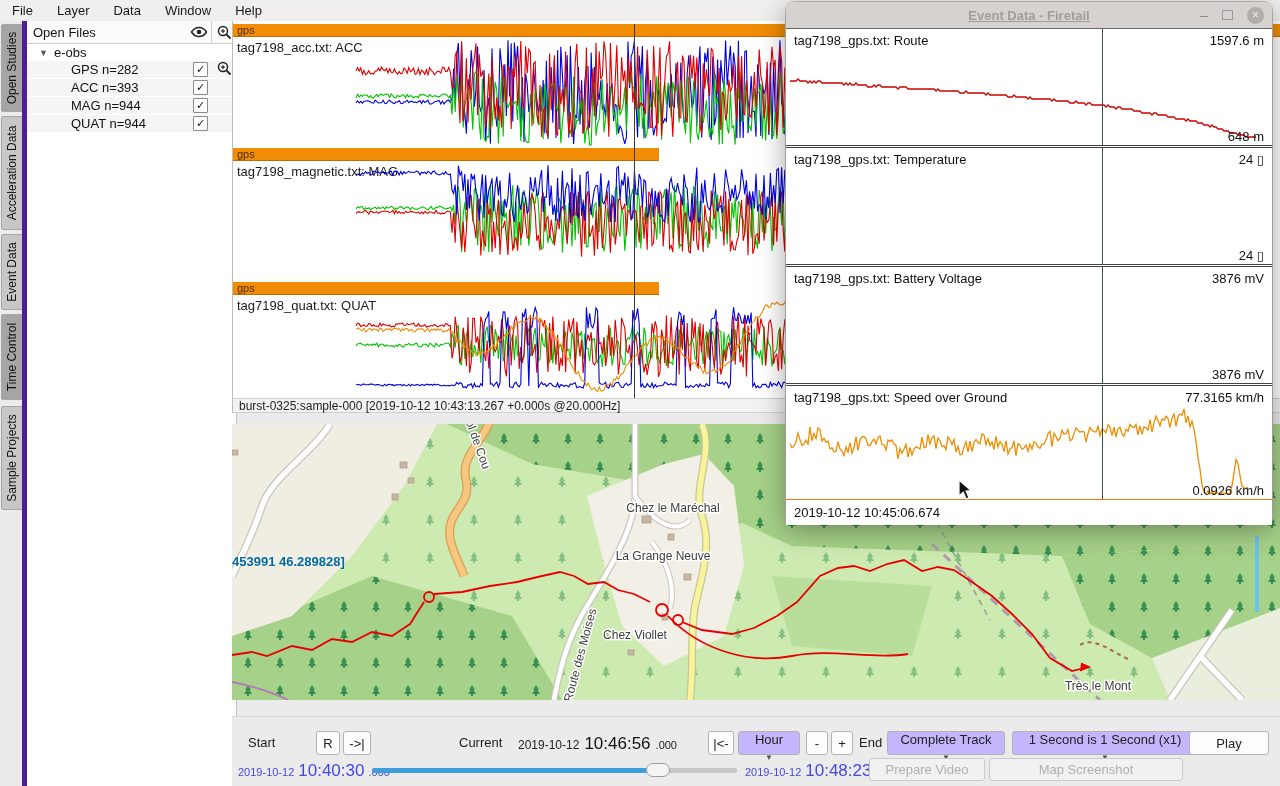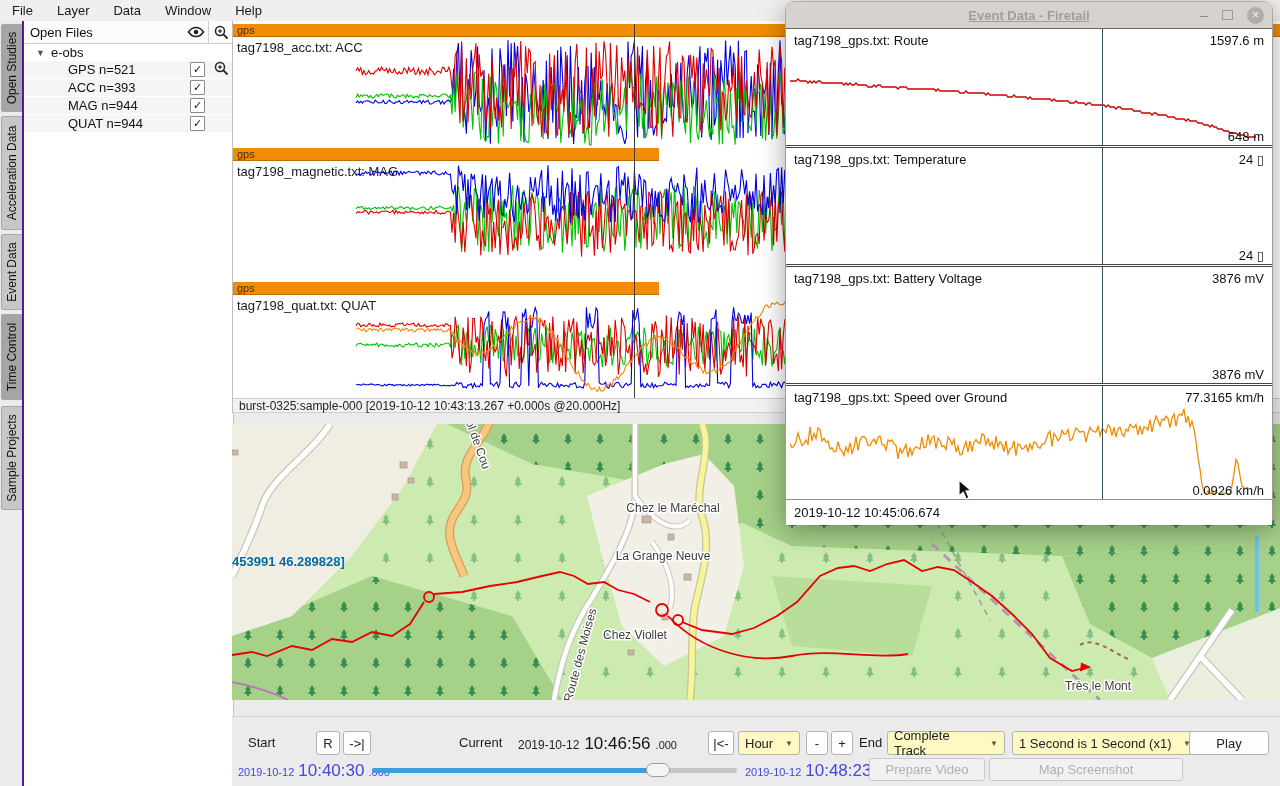--- a/index.html
+++ b/index.html
@@ -13,21 +13,21 @@
 
   
   .tabstrip{position:absolute;left:0;top:21px;width:22px;height:765px;background:#ebebeb;}
   .vtab{position:absolute;left:1px;width:20px;border:1px solid #a8a8a8;border-radius:2px;
     display:flex;align-items:center;justify-content:center;background:#c7c7c7;}
   .vtab.active{background:#a5a5a5;}
   .vtab span{transform:rotate(-90deg);white-space:nowrap;font-size:12px;color:#111;}
 
   
   .left-panel{position:absolute;left:22px;top:21px;width:209px;height:765px;background:#ffffff;
-    border-right:1px solid #c3c3c3;border-left:2px solid #4c1d95;}
+    border-right:1px solid #c3c3c3;border-left:5px solid #4c1d95;}
   .panel-header{position:relative;height:22px;border-bottom:1px solid #cfcfcf;background:#fbfbfb;
     display:flex;align-items:center;font-size:13px;color:#111;}
   .panel-header .ph-title{flex:1;padding-left:6px;}
   .ph-icon{width:24px;height:22px;display:flex;align-items:center;justify-content:center;}
   .ph-icon.zoomcell{border-left:1px solid #cfcfcf;}
   .tree{font-size:13px;color:#111;}
   .group-row{height:17px;display:flex;align-items:center;padding-left:12px;gap:6px;background:#fff;}
   .tri{font-size:9px;color:#555;}
   .file-row{position:relative;height:17px;margin-bottom:1px;background:#f5f5f5;
     display:flex;align-items:center;padding-left:44px;}
@@ -54,22 +54,22 @@
     text-shadow:0 0 2px #fff;z-index:6;}
 
   
   .bottombar{position:absolute;left:232px;top:700px;width:1048px;height:86px;background:#ebebeb;
     border-top:1px solid #d5d5d5;font-size:13px;color:#1c1c1c;margin-top:16px;}
   .bb{position:absolute;}
   .btn{background:#fdfdfd;border:1px solid #b3b3b3;border-radius:3px;height:24px;
     display:flex;align-items:center;justify-content:center;font-size:13px;color:#222;box-sizing:border-box;}
   .btn.small{height:23px;}
   .btn.disabled{color:#b0b0b0;background:#f1f1f1;border-color:#c9c9c9;}
-  .dd{background:#fef9c3;border:1px solid #b3b3b3;border-radius:3px;height:24px;
-    display:flex;align-items:center;font-size:13px;color:#222;box-sizing:border-box;padding:0 6px;justify-content:space-between;gap:6px;}
+  .dd{background:#c4b5fd;border:1px solid #b3b3b3;border-radius:3px;height:24px;
+    display:flex;align-items:center;font-size:13px;color:#222;box-sizing:border-box;padding:0 6px;justify-content:space-between;gap:6px;flex-direction:column;}
   .dd .caret{font-size:8px;color:#555;}
   .lbl{height:24px;line-height:24px;}
   .timeblue{color:#4448e0;}
   .dt-small{font-size:11px;}
   .dt-big{font-size:17px;}
   .dt-ms{font-size:11px;}
   .cur-date{font-size:12px;color:#222;}
   .cur-big{font-size:17px;color:#111;}
   .slider{position:absolute;left:140px;top:46px;width:365px;height:14px;}
   .slider .track{position:absolute;left:0;top:5px;width:100%;height:5px;background:#c6c6c6;border-radius:3px;}
@@ -150,21 +150,21 @@
           </svg>
       </span>
     </div>
     <div class="tree">
       <div class="group-row">
         <span class="tri">▼</span>
         <span>e-obs</span>
       </div>
       <div id="file-rows">
           <div class="file-row">
-            <span>GPS n=521</span>
+            <span>GPS n=282</span>
             <span class="chk">✓</span>
             <span class="rowzoom"><svg width="15" height="15" viewBox="0 0 20 20">
                 <circle cx="8" cy="8" r="6" fill="none" stroke="#222" stroke-width="2"></circle>
                 <line x1="8" y1="5.5" x2="8" y2="10.5" stroke="#222" stroke-width="1.6"></line>
                 <line x1="5.5" y1="8" x2="10.5" y2="8" stroke="#222" stroke-width="1.6"></line>
                 <line x1="12.5" y1="12.5" x2="18" y2="18" stroke="#222" stroke-width="2.4"></line>
               </svg></span>
           </div>
           <div class="file-row">
             <span>ACC n=393</span>

